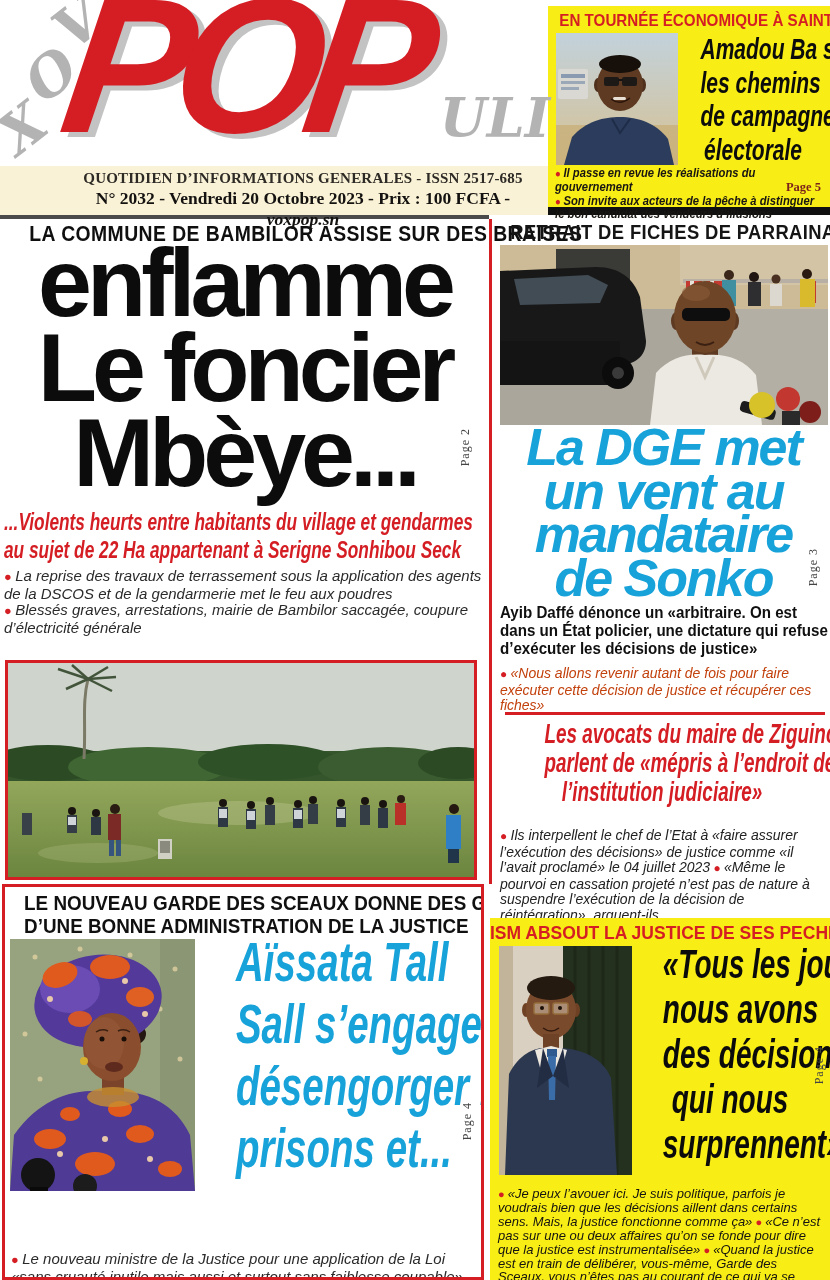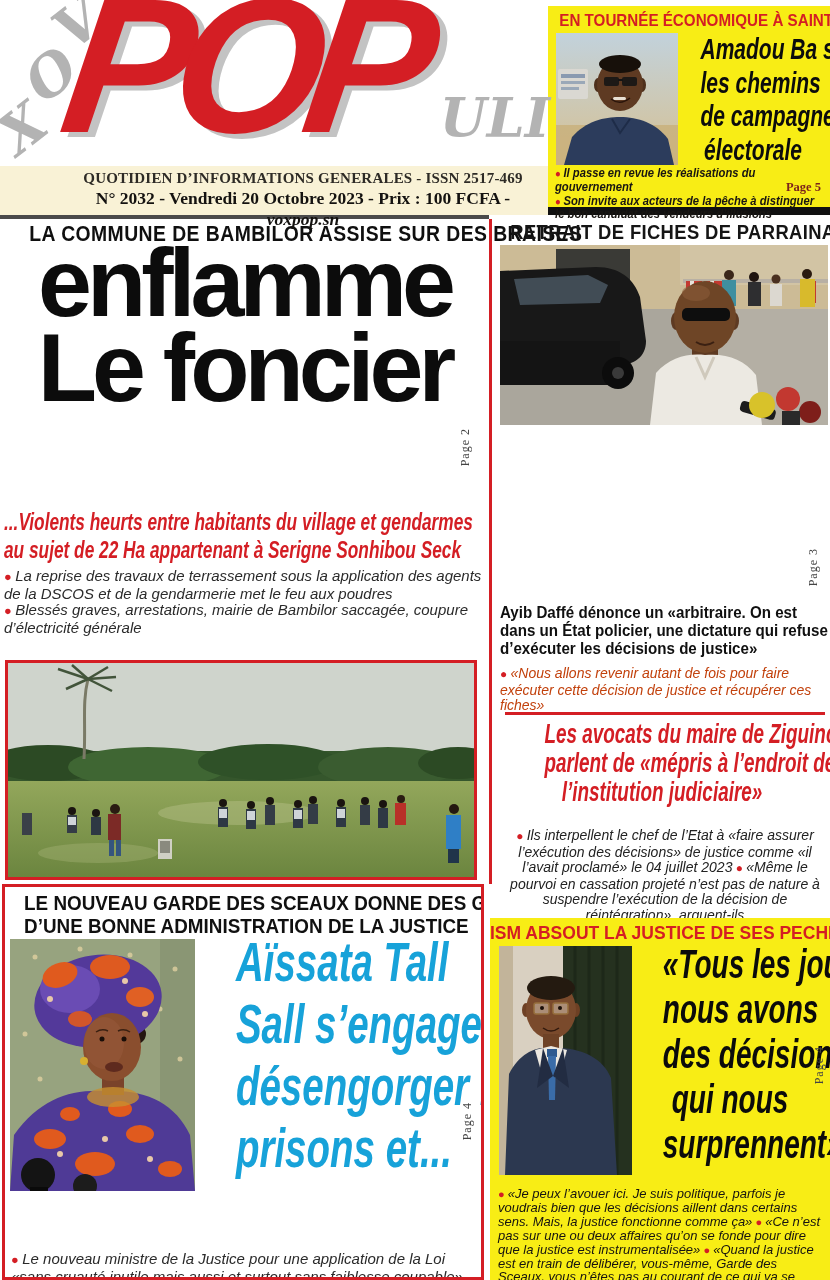--- a/index.html
+++ b/index.html
@@ -70,21 +70,21 @@
   .dge-headline{left:497px;top:426px;width:333px;}
   .dge-headline .cl{font-size:52px;line-height:43.5px;font-weight:bold;font-style:italic;
       color:#17a2d9;letter-spacing:-2px;}
   .dge-deck{left:500px;top:604px;width:360px;transform:scaleX(.917);transform-origin:0 0;
       font-size:16.5px;line-height:17.8px;font-weight:bold;color:#101010;}
   .dge-bullet{left:500px;top:666px;width:330px;font-size:14px;line-height:15.5px;
       font-style:italic;color:#c2410c;}
   .red-rule{left:505px;top:712px;width:320px;height:3px;background:#d41e24;}
   .avocats-headline{left:494px;top:720px;width:336px;}
   .avocats-headline .cl{font-size:27px;line-height:29px;font-weight:bold;font-style:italic;color:#d41e24;}
-  .avocats-bullets{left:500px;top:814px;width:330px;font-size:14px;line-height:15.5px;color:#222;text-align:center;}
+  .avocats-bullets{left:500px;top:814px;width:330px;font-size:14px;line-height:15.5px;color:#222;}
 
   
   .ism-box{position:absolute;left:490px;top:918px;width:340px;height:362px;background:#f8ed15;
       box-sizing:border-box;overflow:hidden;}
   .ism-kicker{margin-top:5px;text-align:center;font-size:17.5px;font-weight:bold;color:#d41e24;}
   .ism-headline{position:absolute;left:144px;top:24px;width:192px;}
   .ism-headline .cl{font-size:40px;line-height:45px;font-weight:bold;font-style:italic;color:#0b0b0b;}
   .ism-bullets{position:absolute;left:8px;top:256px;width:324px;font-size:13px;
       line-height:13.4px;color:#151310;}
 
@@ -108,21 +108,21 @@
   <div class="abs" style="left:0;top:0;width:548px;height:166px;">
     <div class="vox-wrap">
       <span class="vox-letter">V</span>
       <span class="vox-letter">O</span>
       <span class="vox-letter">X</span>
     </div>
     <div class="pop">POP</div>
     <div class="uli">ULI</div>
   </div>
   <div class="dateline">
-    <div class="tagline">QUOTIDIEN D’INFORMATIONS GENERALES - ISSN 2517-469</div>
+    <div class="tagline">QUOTIDIEN D’INFORMATIONS GENERALES - ISSN 2517-685</div>
     <div class="issue"><span>N° 2032 - Vendredi 20 Octobre 2023 -  Prix : 100 FCFA - </span><span class="site">voxpop.sn</span></div>
   </div>
   <div class="abs left-rule"></div>
 
   <div class="tr-box">
     <div class="tr-kicker cl sx92">EN TOURNÉE ÉCONOMIQUE À SAINT-LOUIS</div>
     <svg class="abs" style="left:8px;top:27px;" width="122" height="132" viewBox="0 0 122 132">
       <defs>
           <linearGradient id="skyA" x1="0" y1="0" x2="0" y2="1">
         <stop offset="0" stop-color="#c2d2dc"></stop>
@@ -159,20 +159,21 @@
     </div>
     <div class="tr-page">Page 5</div>
   </div>
 
   <div class="abs lead-kicker">
     <span class="cl sx88">LA COMMUNE DE BAMBILOR ASSISE SUR DES BRAISES</span>
   </div>
   <div class="abs lead-headline">
     <span class="cl">enflamme</span>
     <span class="cl">Le foncier</span>
+    <span class="cl">Mbèye...</span>
   </div>
   <div class="abs vpage" style="left:458px;top:428px;">Page 2</div>
   <div class="abs lead-subhead">
     <span class="oll sx72">...Violents heurts entre habitants du village et gendarmes</span>
     <span class="oll sx72">au sujet de 22 Ha appartenant à Serigne Sonhibou Seck</span>
   </div>
   <div class="abs lead-bullets">
     <p class="bul">La reprise des travaux de terrassement sous la application des agents de la DSCOS et de la gendarmerie met le feu aux poudres</p>
     <p class="bul">Blessés graves, arrestations, mairie de Bambilor saccagée, coupure d’électricité générale</p>
   </div>
@@ -288,20 +289,26 @@
     <rect x="182" y="63" width="48" height="13" rx="5" fill="#0e0e0e"></rect>
     <path d="M196,97 q9,6 18,0" stroke="#3a2012" stroke-width="2" fill="none"></path>
     <path d="M150,180 L156,128 C170,112 188,108 205,110 C226,108 244,114 256,130 L262,180 Z" fill="#ece9e2"></path>
     <path d="M196,112 L205,132 L214,112" stroke="#cfc9bc" stroke-width="3" fill="none"></path>
     <rect x="240" y="160" width="36" height="11" rx="4" fill="#1c1c1c" transform="rotate(16 258 165)"></rect>
     <circle cx="262" cy="160" r="13" fill="#d8c22a"></circle>
       <circle cx="288" cy="154" r="12" fill="#c23830"></circle>
     <circle cx="310" cy="167" r="11" fill="#7e1e1a"></circle>
       <rect x="282" y="166" width="18" height="14" fill="#2a2a2a"></rect>
   </svg>
+  <div class="abs dge-headline">
+    <span class="cl">La DGE met</span>
+    <span class="cl">un vent au</span>
+    <span class="cl">mandataire</span>
+    <span class="cl">de Sonko</span>
+  </div>
   <div class="abs vpage" style="left:806px;top:548px;">Page 3</div>
   <div class="abs dge-deck">Ayib Daffé  dénonce un «arbitraire. On est dans un État policier, une dictature qui refuse d’exécuter les décisions de justice»</div>
   <div class="abs dge-bullet">
     <p class="bul">«Nous allons revenir autant de fois pour faire exécuter cette décision de justice et récupérer ces fiches»</p>
   </div>
   <div class="abs red-rule"></div>
 
   <div class="abs avocats-headline">
     <span class="cl sx73">Les avocats du maire de Ziguinchor</span>
     <span class="cl sx73">parlent de «mépris à l’endroit de</span>

